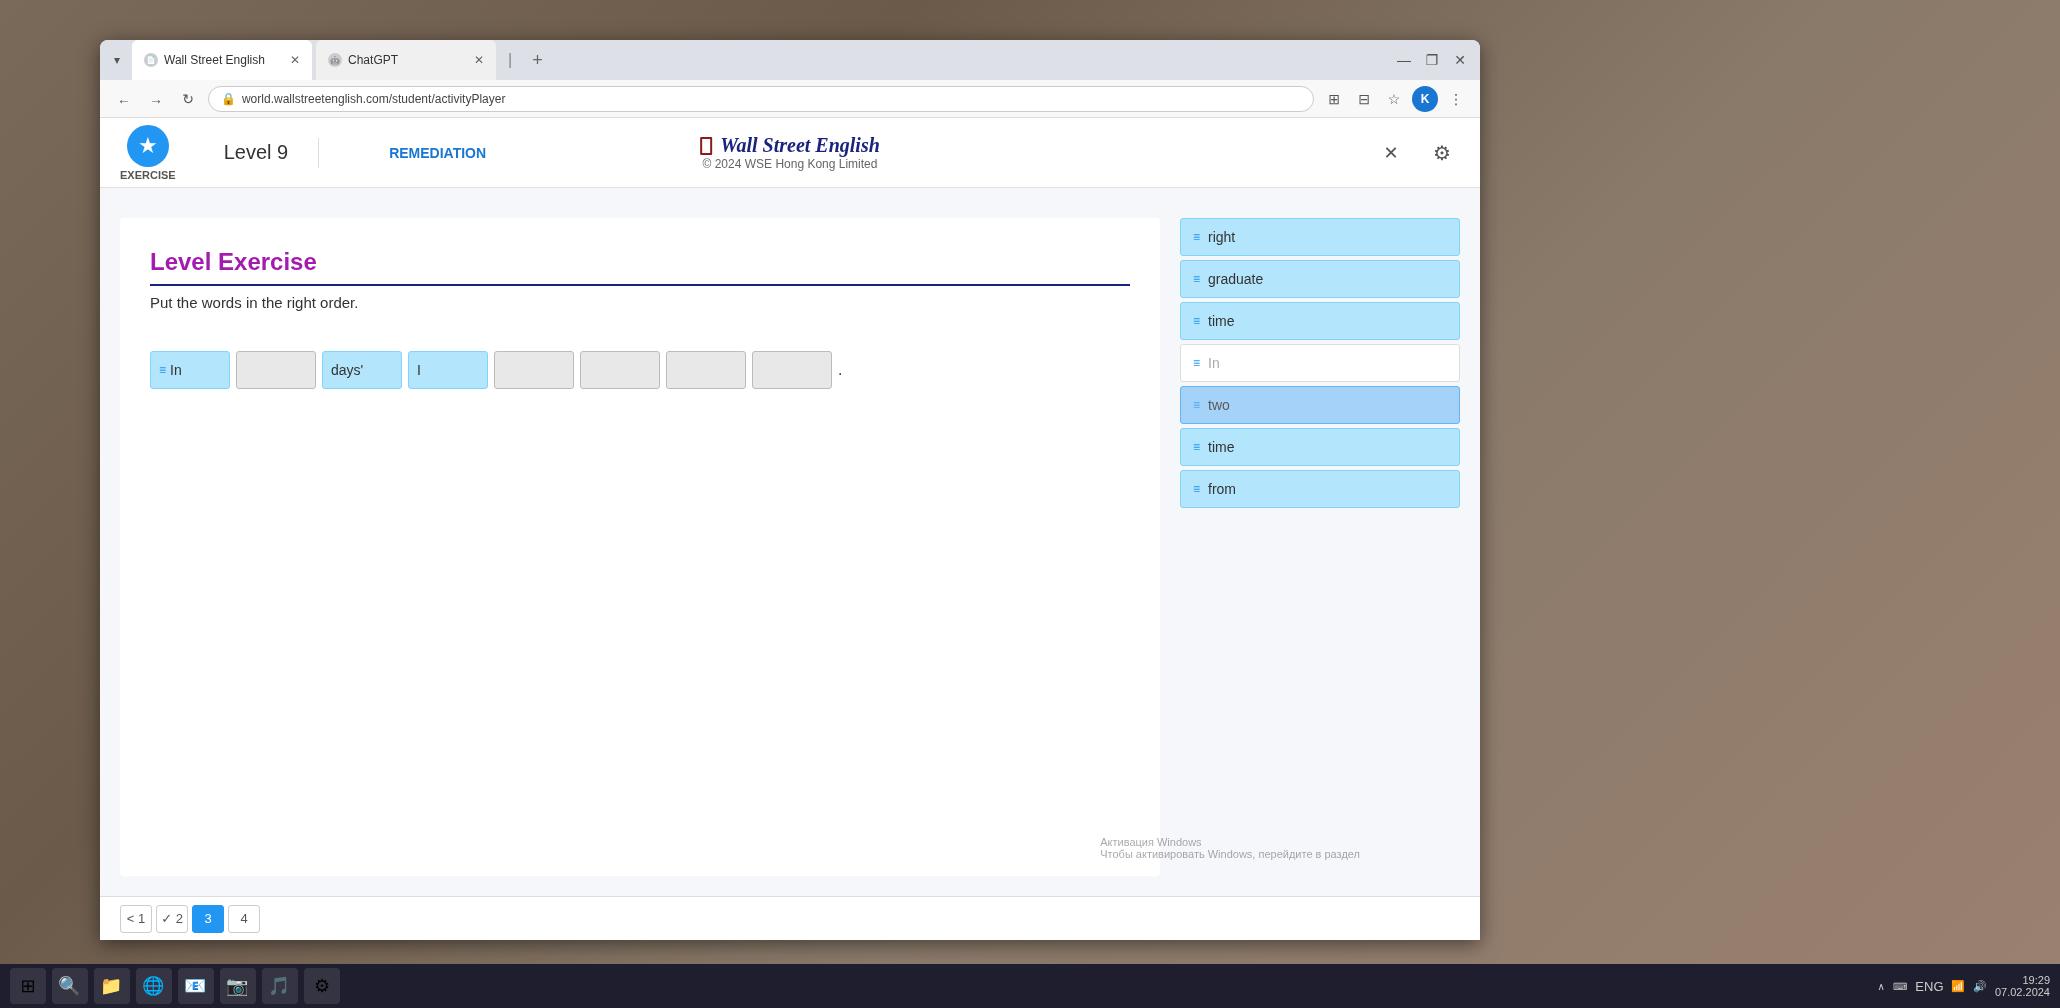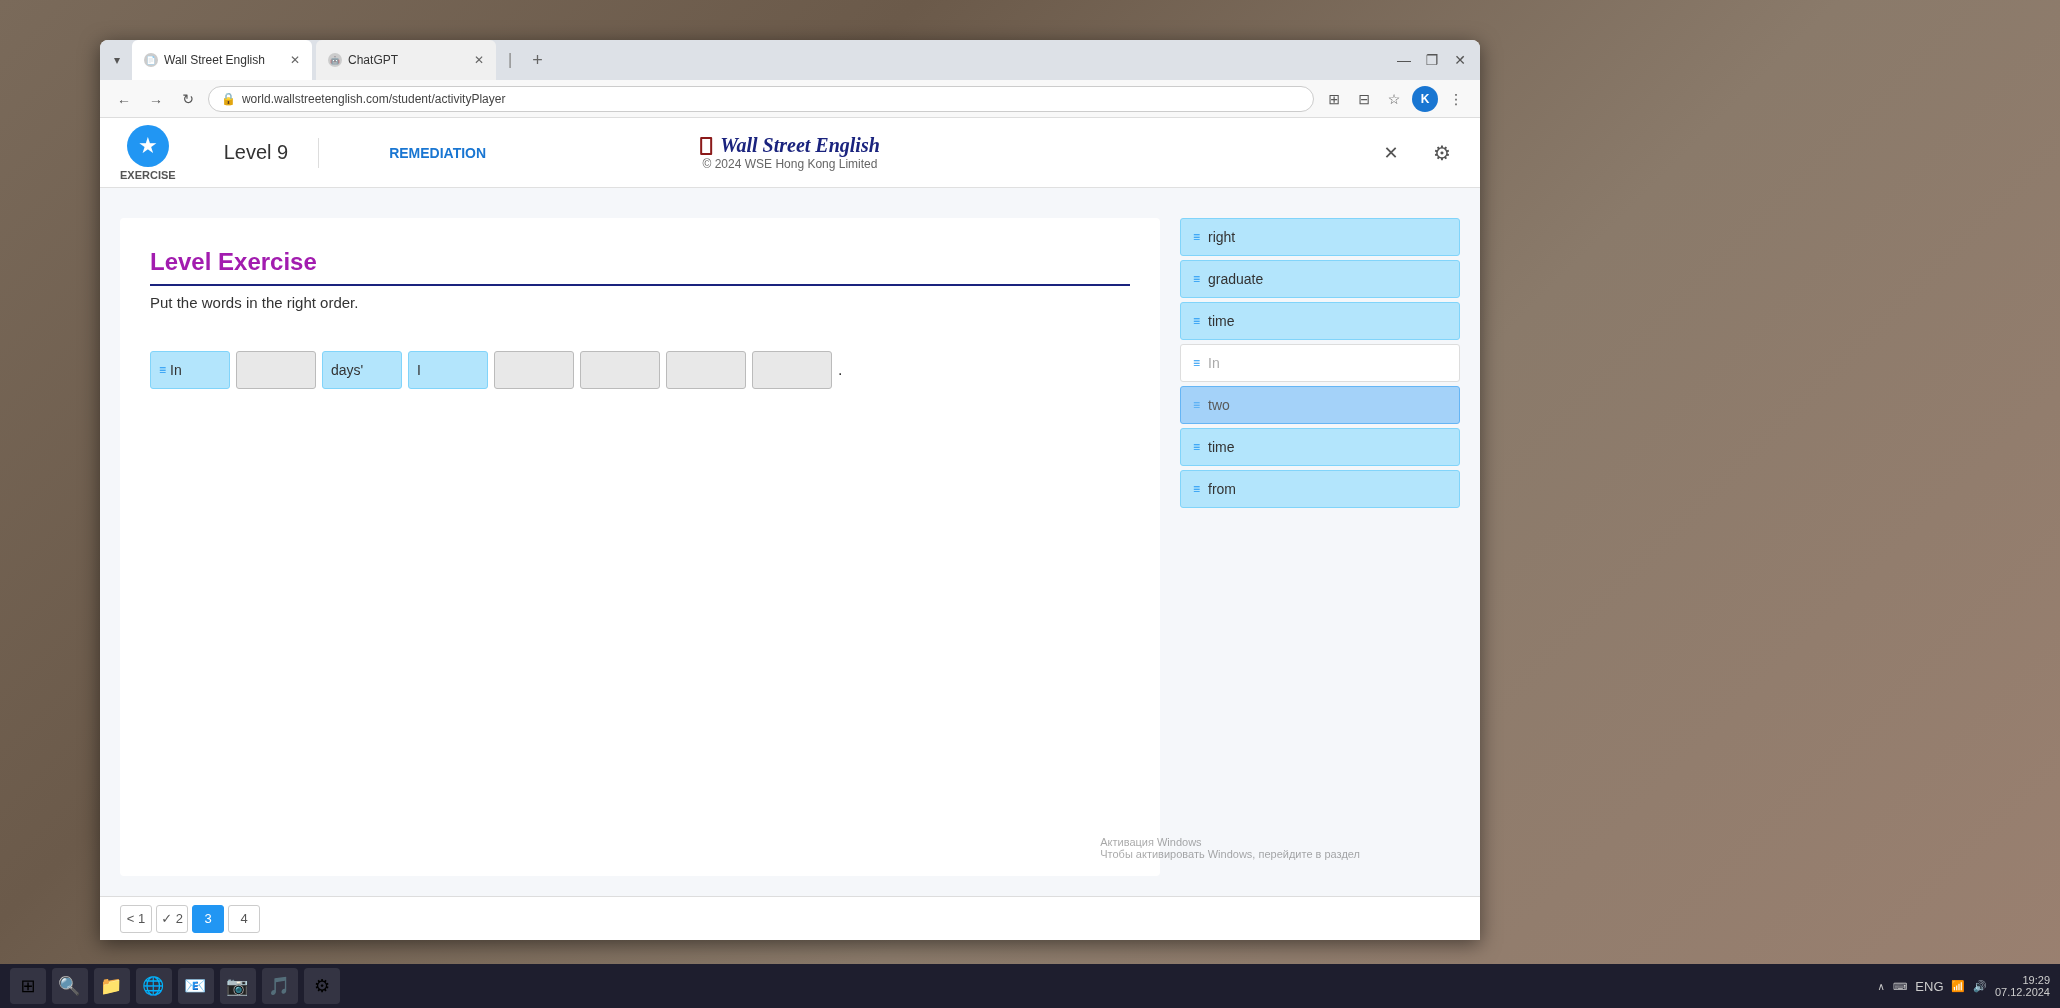--- a/index.html
+++ b/index.html
@@ -641,16 +641,16 @@
   <div class="taskbar-item">⚙</div>
 
   <div class="taskbar-right">
     <div style="font-size:10px;">∧</div>
     <div style="font-size:10px;">⌨</div>
     <div style="font-size:13px;color:#ccc;">ENG</div>
     <div>📶</div>
     <div>🔊</div>
     <div class="taskbar-time">
       <div>19:29</div>
-      <div>07.12.2024</div>
+      <div>07.02.2024</div>
     </div>
   </div>
 </div>
 
 </body></html>

